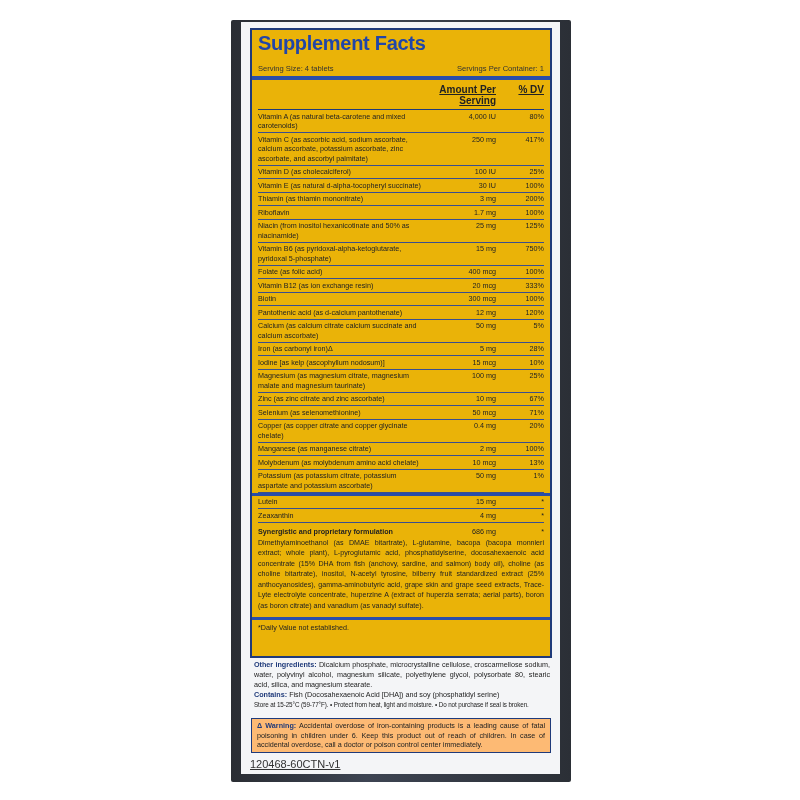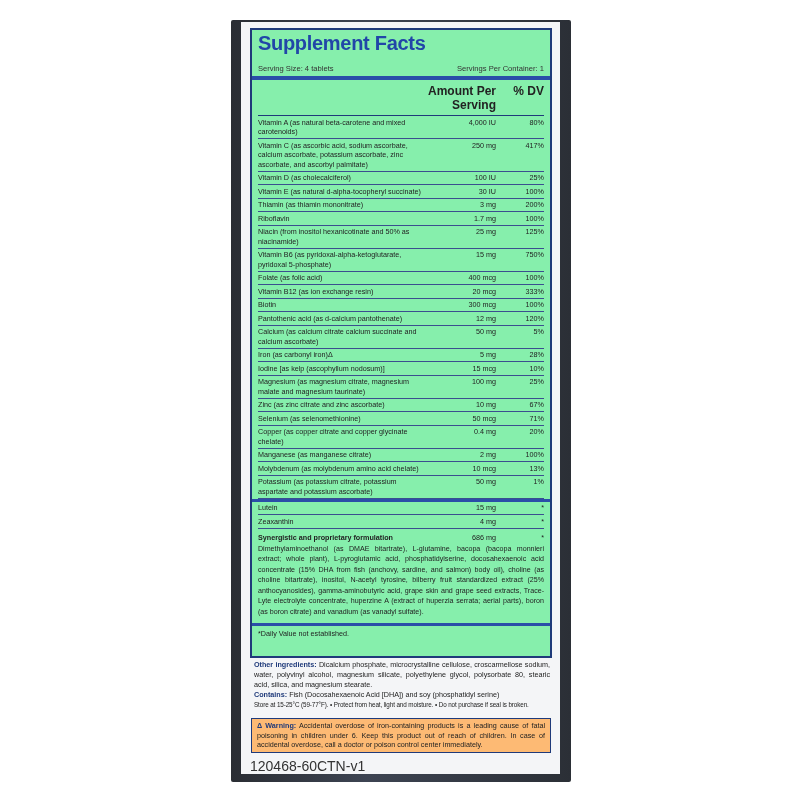--- a/index.html
+++ b/index.html
@@ -1,43 +1,43 @@
 <!DOCTYPE html>
 <html><head>
 <meta charset="utf-8">
 <style>
   html,body{margin:0;padding:0;background:#ffffff;}
   body{width:800px;height:800px;position:relative;overflow:hidden;font-family:"Liberation Sans",sans-serif;color:#222;}
   .frame{position:absolute;left:231px;top:20px;width:340px;height:762px;background:linear-gradient(90deg,#2a2d33 0%,#3d4452 40%,#2b2f36 100%);border-radius:2px;}
   .card{position:absolute;left:241px;top:22px;width:319px;height:752px;background:#f4f5f7;}
-  .panel{position:absolute;left:250px;top:28px;width:302px;height:630px;border:2px solid #1f3a7a;background:#86efac;box-sizing:border-box;padding:0 6px;}
+  .panel{position:absolute;left:250px;top:28px;width:302px;height:630px;border:2px solid #1f3a7a;background:#eab308;box-sizing:border-box;padding:0 6px;}
   .title{font-weight:900;font-size:20px;color:#2146a8;letter-spacing:-0.3px;margin-top:2px;line-height:22px;font-family:"Liberation Sans",sans-serif;}
   .serv{display:flex;justify-content:space-between;font-size:7.6px;color:#333;margin-top:10px;}
   .thickbar{height:4px;background:#2a4ea8;margin:3px -6px 2px -6px;}
-  .hdr{display:flex;font-size:12px;font-weight:bold;color:#222;border-bottom:1px solid #1f3a7a;padding:2px 0 3px;}
+  .hdr{display:flex;font-size:10px;font-weight:bold;color:#222;border-bottom:1px solid #1f3a7a;padding:2px 0 3px;text-decoration:underline;}
   .hdr .sp{flex:1}
   .hdr .amt{width:88px;text-align:right;}
   .hdr .dv{width:48px;text-align:right;}
   .row{display:flex;font-size:7.2px;line-height:9.5px;border-bottom:1px solid #3a4f8f;padding:1.5px 0;}
   .row .nm{flex:1;}
   .row .amt{width:70px;text-align:right;white-space:nowrap;}
   .row .dv{width:48px;text-align:right;}
   .sep{height:3px;background:#2a4ea8;margin:0 -6px;}
   .prop-h{display:flex;font-size:7.2px;font-weight:bold;padding-top:4px;}
   .prop-h .nm{flex:1}
   .prop-h .amt{width:70px;text-align:right;font-weight:normal;}
   .prop-h .dv{width:48px;text-align:right;font-weight:normal;}
   .prop-t{font-size:7.1px;line-height:10.5px;text-align:justify;padding:2px 0 6px;}
   .foot{font-size:7.2px;padding:3px 0;border-top:3px solid #2a4ea8;margin:0 -6px;padding-left:6px;}
   .other{position:absolute;left:254px;top:660px;width:296px;font-size:7.2px;line-height:10px;text-align:justify;}
   .other b{color:#1f3a7a;}
   .store{font-size:6.3px;letter-spacing:-0.1px;}
   .warn{position:absolute;left:251px;top:718px;width:300px;box-sizing:border-box;border:1.5px solid #1f3a7a;padding:2px 5px;font-size:7.2px;line-height:9.6px;text-align:justify;background:#fdba74;}
   .warn b{color:#1f3a7a;}
-  .code{position:absolute;left:250px;top:758px;font-size:14px;color:#333;font-family:"Liberation Sans",sans-serif;}
+  .code{position:absolute;left:250px;top:758px;font-size:11px;color:#333;font-family:"Liberation Sans",sans-serif;text-decoration:underline;}
 </style>
 </head>
 <body>
 
 <div class="frame"></div>
 <div class="card"></div>
 
 <div class="panel">
   <div class="title">Supplement Facts</div>
   <div class="serv">

